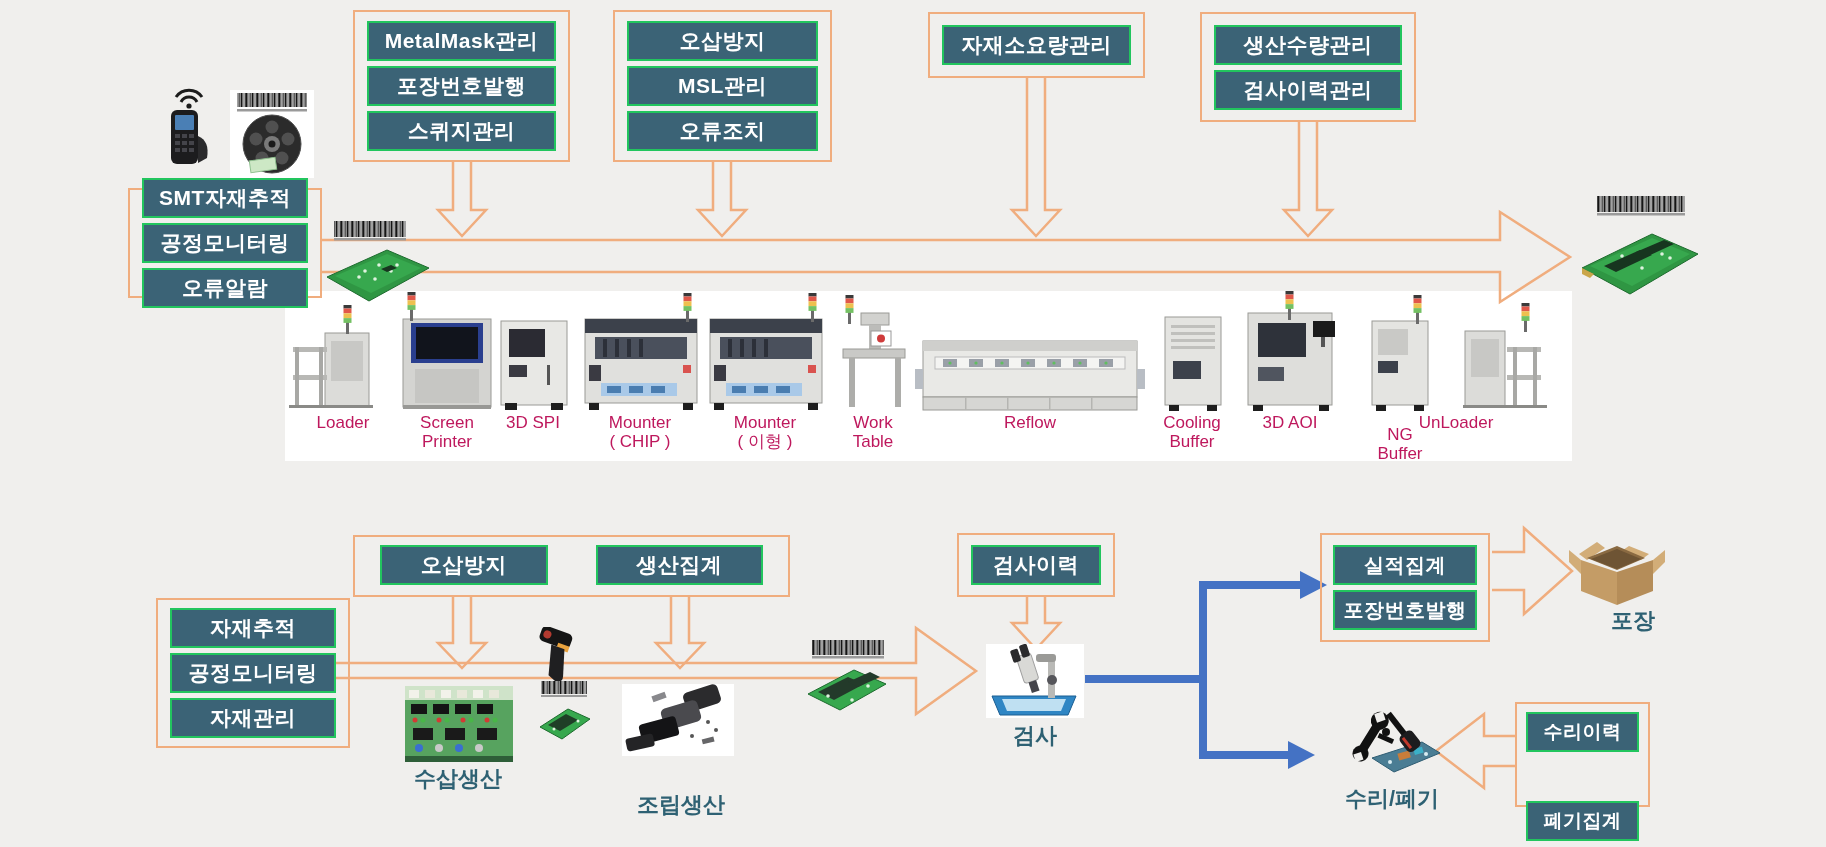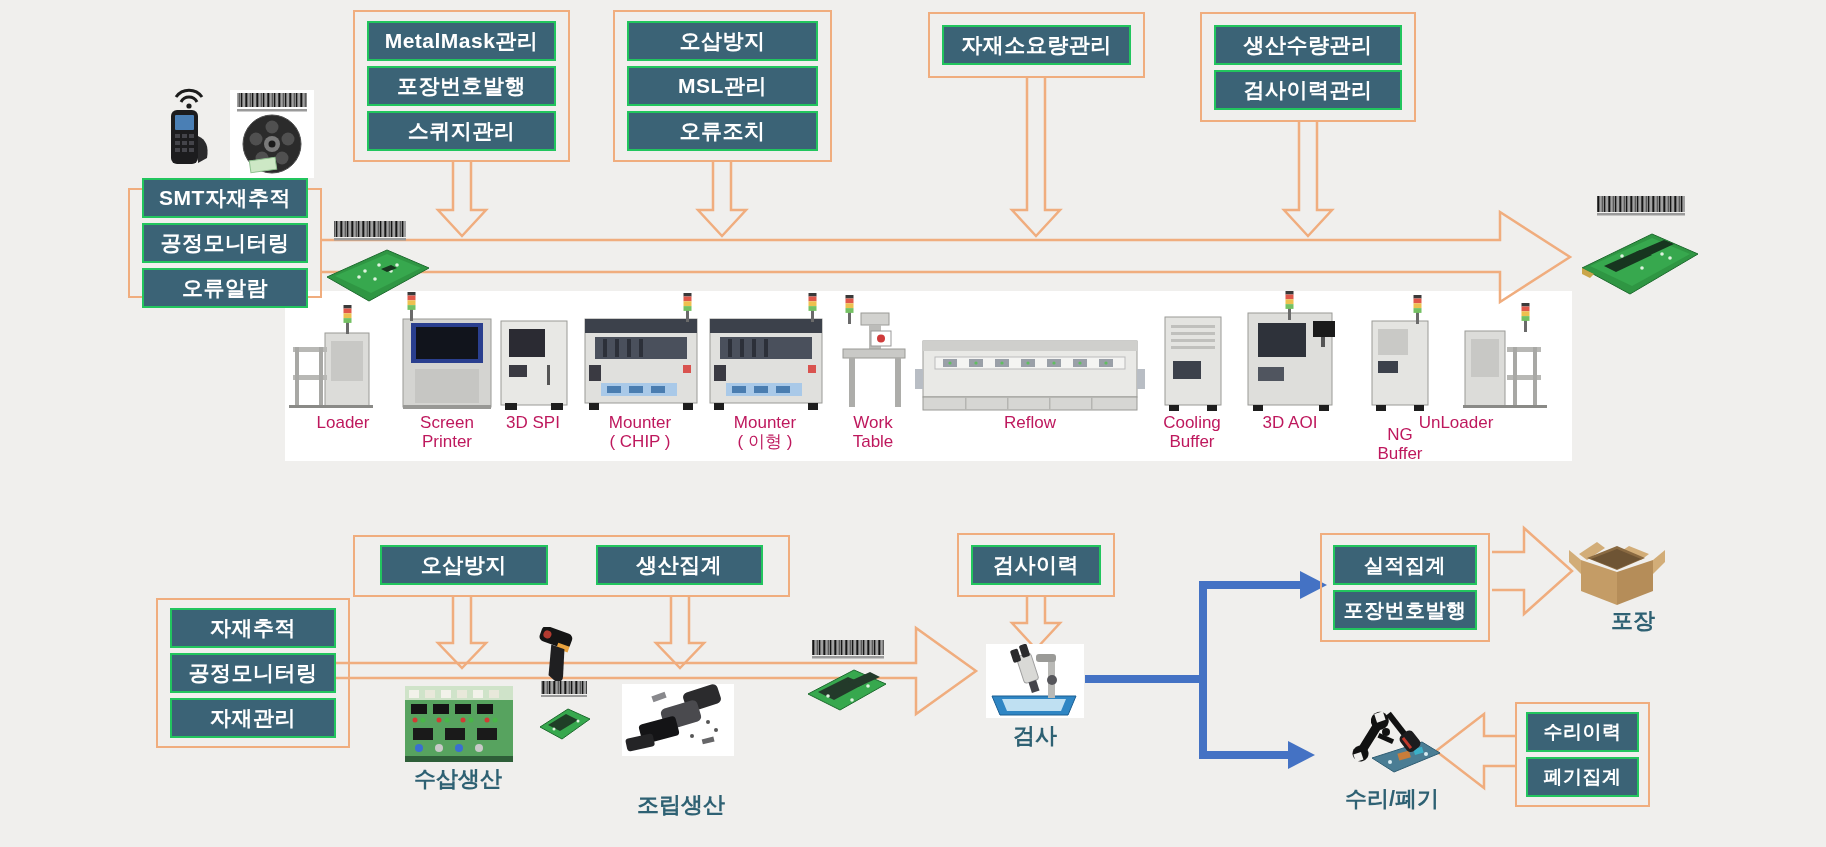--- a/index.html
+++ b/index.html
@@ -17,21 +17,21 @@
   #g2{left:613px;top:10px;width:219px;height:152px;}
   #g3{left:928px;top:12px;width:217px;height:66px;}
   #g4{left:1200px;top:12px;width:216px;height:110px;}
   #bp{left:128px;top:598px;width:194px;height:150px;margin-left:28px;}
   #pg{left:353px;top:535px;width:437px;height:62px;flex-direction:row;gap:48px;padding:8px 25px;}
   #pg .tbox{flex:1;}
   #ig{left:957px;top:533px;width:158px;height:64px;}
   #rg{left:1320px;top:533px;width:170px;height:109px;padding:8px 11px;}
   #rg .tbox{font-size:20px;}
   #sg{left:1515px;top:702px;width:135px;height:105px;padding:8px 9px;}
-  #sg .tbox{font-size:19px;}
+  #sg .tbox{font-size:19px;margin-top:44px;}
 
   
   #strip{position:absolute;left:285px;top:291px;width:1287px;height:170px;background:#ffffff;z-index:1;}
   .mlabel{position:absolute;top:122px;width:110px;text-align:center;font-size:17px;line-height:1.12;
           color:#be185d;white-space:pre-line;}
   #ml0{left:3px;}  #ml1{left:107px;} #ml2{left:193px;} #ml3{left:300px;} #ml4{left:425px;}
   #ml5{left:533px;} #ml6{left:690px;} #ml7{left:852px;} #ml8{left:950px;} #ml9{left:1060px;margin-top:12px;}
   #ml10{left:1116px;}
 
   

